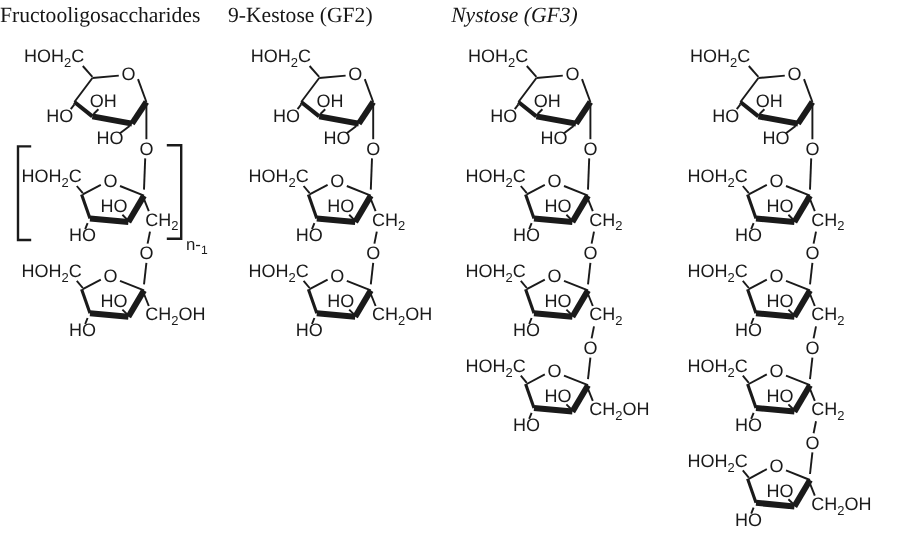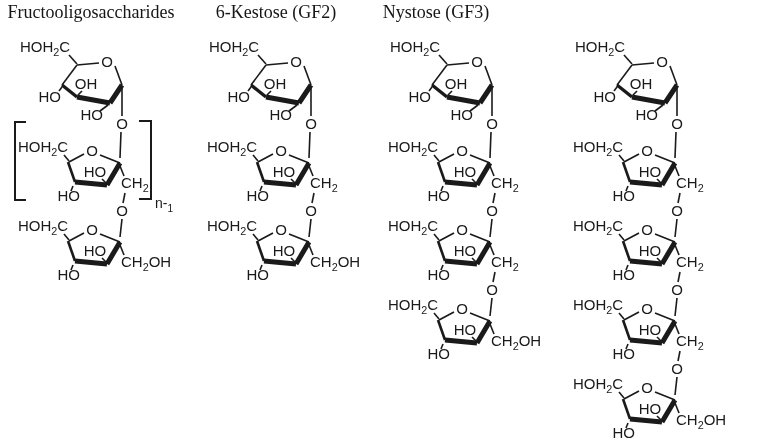--- a/index.html
+++ b/index.html
@@ -1,32 +1,32 @@
 <!DOCTYPE html>
 <html><head>
 <meta charset="utf-8">
 <style>
   html,body{margin:0;padding:0;background:#ffffff;}
   #figure{position:relative;width:761px;height:444px;background:#ffffff;overflow:hidden;
           font-family:"Liberation Sans",sans-serif;}
-  .col-title{position:absolute;top:2px;text-align:center;font-family:"Liberation Serif",serif;
+  .col-title{position:absolute;top:2px;text-align:left;font-family:"Liberation Serif",serif;
              font-size:18px;color:#161616;white-space:nowrap;}
   #t0{left:0px;width:182px;}
   #t1{left:190px;width:172px;}
-  #t2{left:360px;width:152px;}
+  #t2{left:376px;width:152px;font-style:italic;}
   #t3{left:524px;width:234px;}
   svg{position:absolute;left:0;top:0;}
   svg text{font-family:"Liberation Sans",sans-serif;fill:#1a1a1a;}
 </style>
 </head>
 <body>
 
 <div id="figure">
   <div id="t0" class="col-title">Fructooligosaccharides</div>
-  <div id="t1" class="col-title">6-Kestose (GF2)</div>
+  <div id="t1" class="col-title">9-Kestose (GF2)</div>
   <div id="t2" class="col-title">Nystose (GF3)</div>
   <svg id="canvas" width="761" height="444" viewBox="0 0 761 444">
       <g>
         <g>
           <text x="20" y="52" text-anchor="start" font-size="15"><tspan>HOH</tspan><tspan font-size="10.8" dy="4">2</tspan><tspan dy="-4">C</tspan></text>
           <line x1="69" y1="55" x2="77" y2="64" stroke="#1a1a1a" stroke-width="1.6"></line>
           <line x1="77" y1="65" x2="99" y2="63" stroke="#1a1a1a" stroke-width="1.6"></line>
           <text x="107" y="67" text-anchor="middle" font-size="15"><tspan>O</tspan></text>
           <line x1="115" y1="66" x2="122" y2="85" stroke="#1a1a1a" stroke-width="1.6"></line>
           <line x1="122" y1="85" x2="110" y2="103" stroke="#1a1a1a" stroke-width="5"></line>

